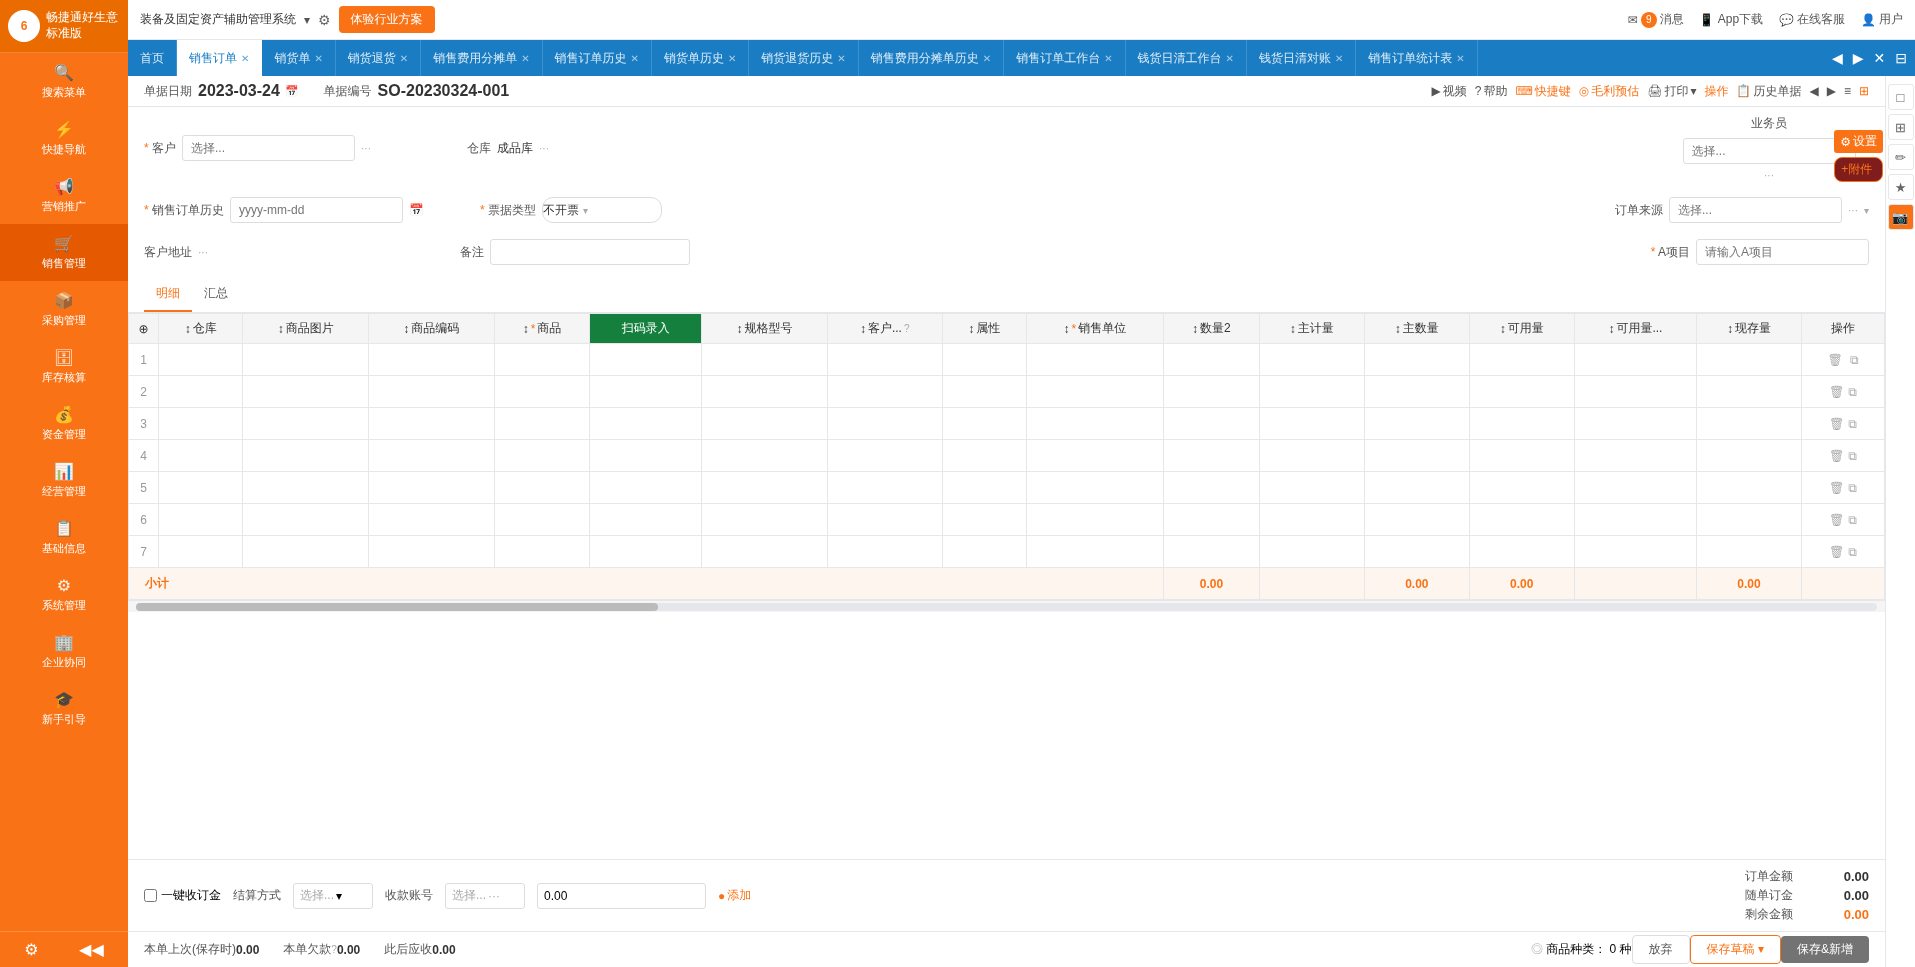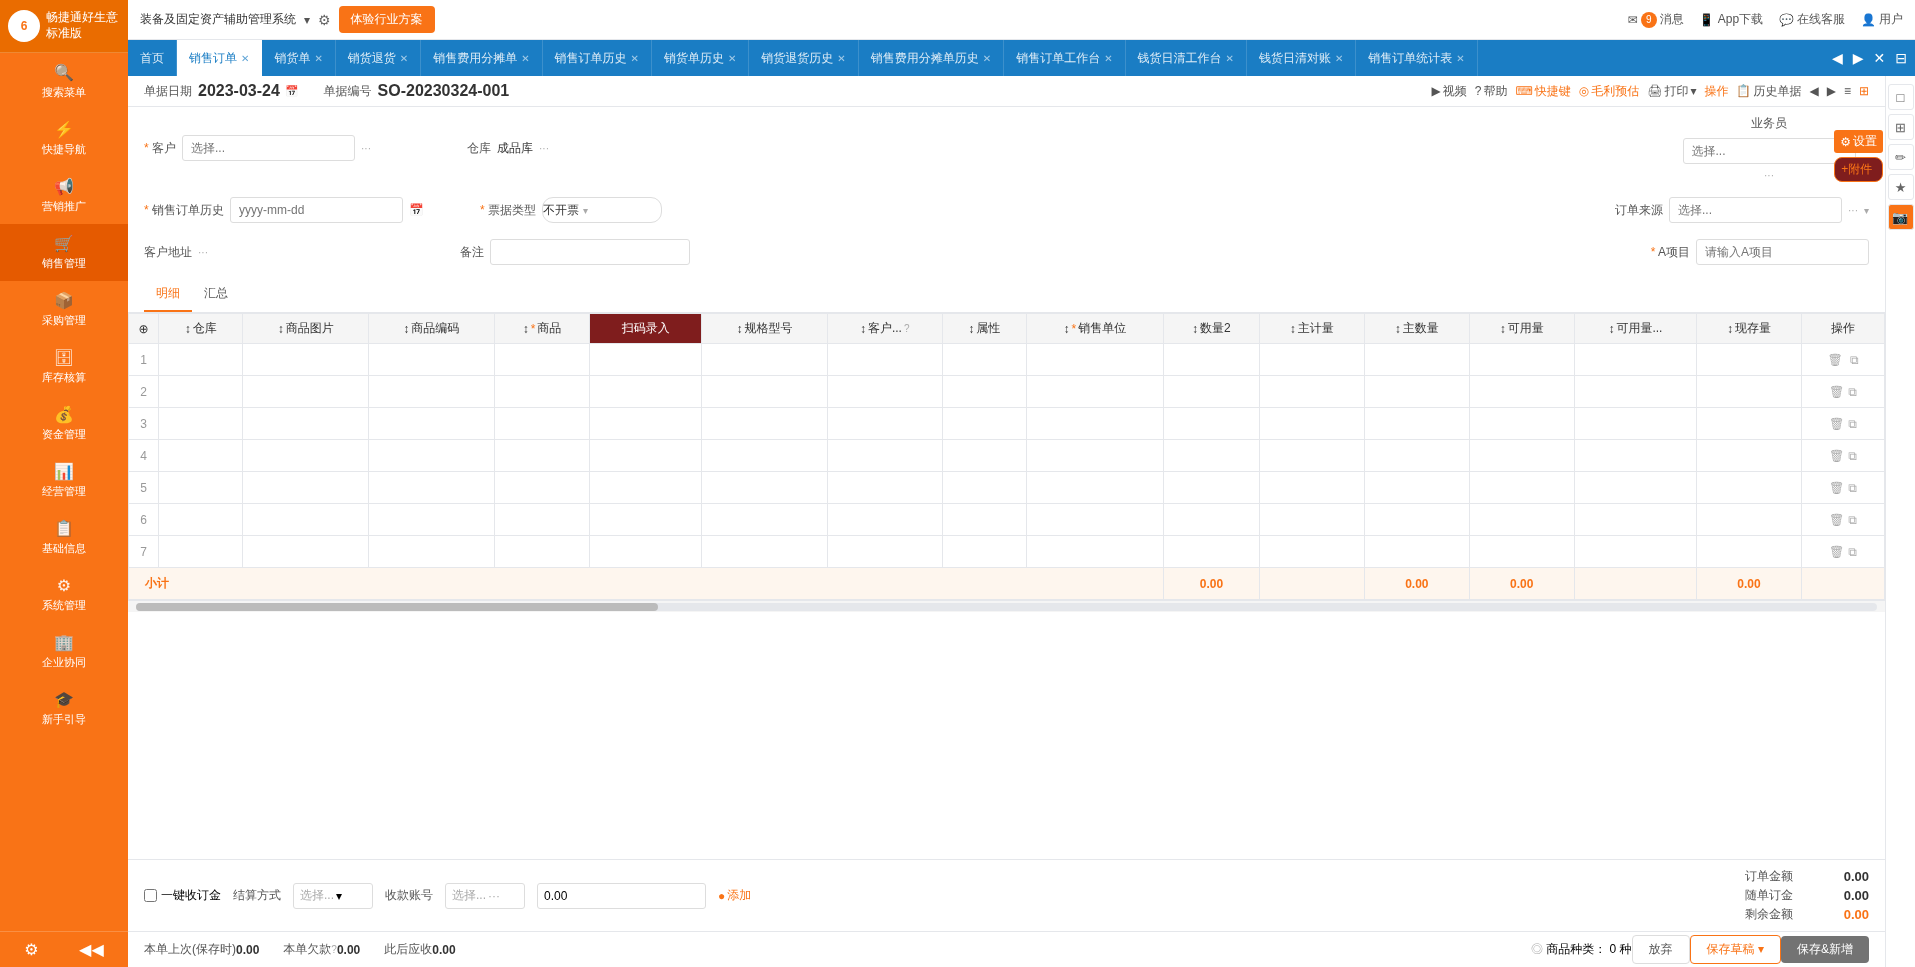--- a/index.html
+++ b/index.html
@@ -401,21 +401,21 @@
                 </th>
               <th>
                   <div class="th-sort"><span>↕</span> 商品图片</div>
                 </th>
               <th>
                   <div class="th-sort"><span>↕</span> 商品编码</div>
                 </th>
               <th>
                   <div class="th-sort"><span>↕</span> <span style="color:#f97316;">*</span>商品</div>
                 </th>
-              <th style="background:#7f1d1d;color:white;">扫码录入</th>
+              <th style="background:#15803d;color:white;">扫码录入</th>
               <th>
                   <div class="th-sort"><span>↕</span> 规格型号</div>
                 </th>
               <th>
                   <div class="th-sort"><span>↕</span> 客户... <span style="font-size:10px;color:#aaa;">?</span></div>
                 </th>
               <th>
                   <div class="th-sort"><span>↕</span> 属性</div>
                 </th>
               <th>

